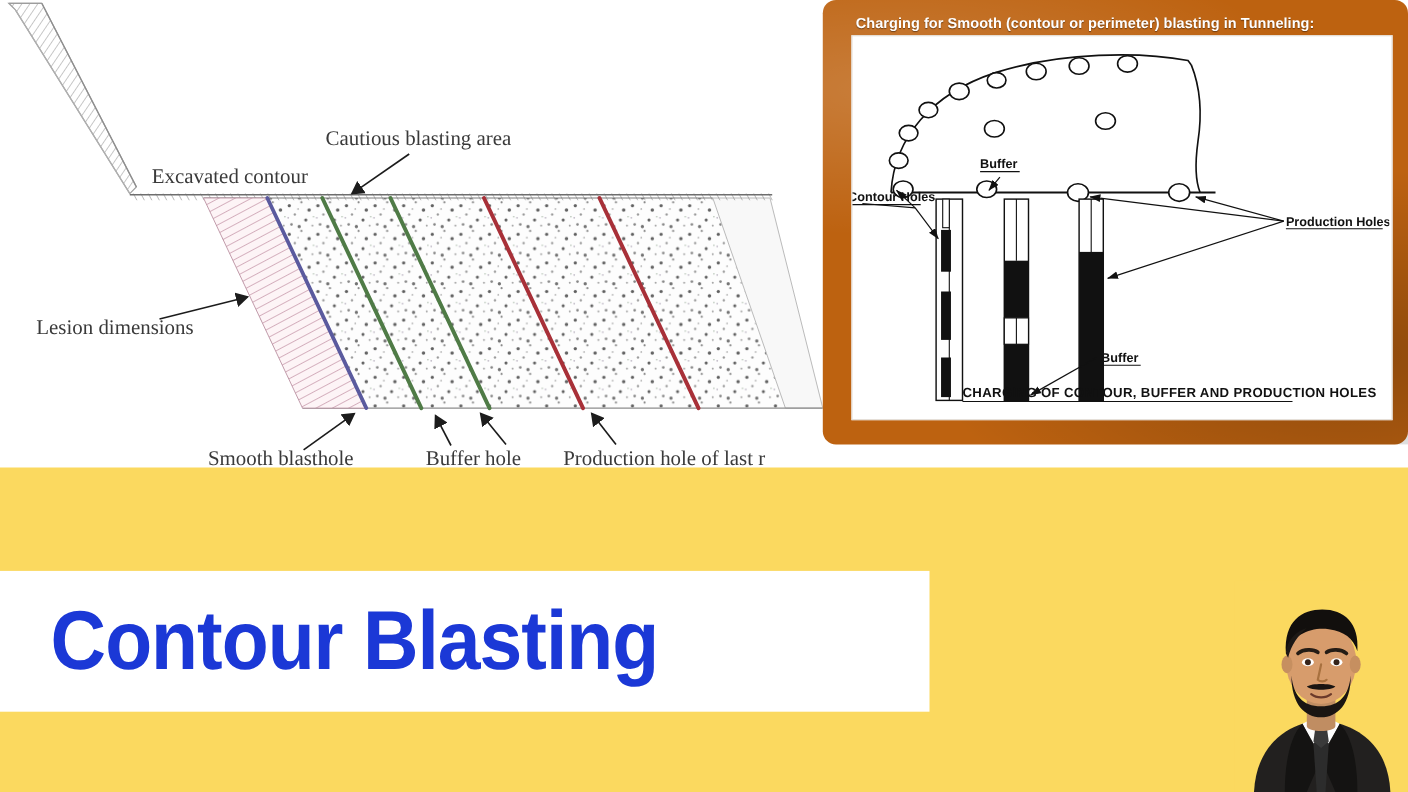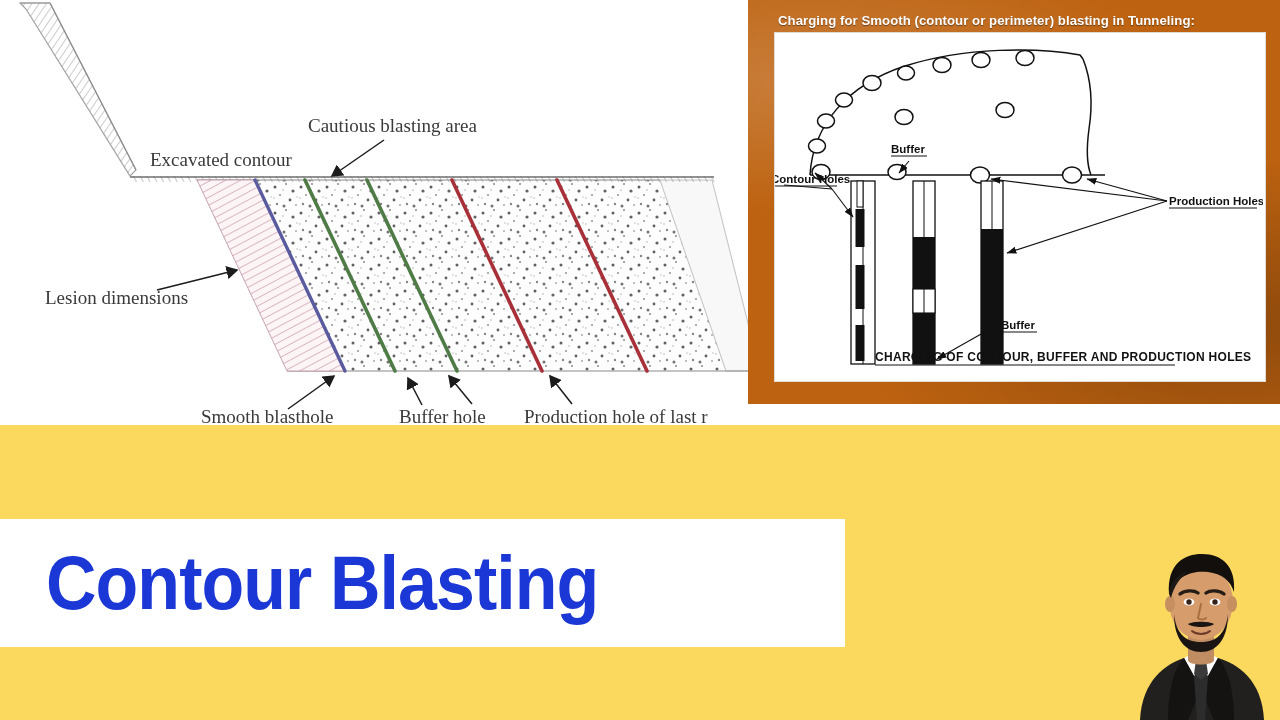--- a/index.html
+++ b/index.html
@@ -28,21 +28,20 @@
     width: 1280px; height: 425px;
     background: #ffffff;
   }
 
   
   #left-figure {
     position: absolute;
     left: 0; top: 0;
     width: 748px; height: 425px;
     background: #ffffff;
-    padding-left: 12px;
   }
   #left-figure svg { display:block; }
 
   .fig-label {
     font-family: "Liberation Serif", serif;
     fill: #3a3a3a;
   }
 
   
   #right-panel {
@@ -53,20 +52,21 @@
       linear-gradient(180deg,
         rgba(255,255,255,0.22) 0%,
         rgba(255,255,255,0.00) 14%,
         rgba(0,0,0,0.06) 38%,
         rgba(255,255,255,0.13) 53%,
         rgba(0,0,0,0.05) 72%,
         rgba(255,255,255,0.10) 86%,
         rgba(0,0,0,0.22) 100%),
       linear-gradient(100deg, #7a3b0d 0%, #a9520f 10%, #c4650f 26%, #cf7418 48%, #c06010 70%, #a94e0b 88%, #enum 100%);
     background-color: #bd6210;
+    border-radius: 12px;
   }
   #right-panel-inner-shadow {
     position:absolute; inset:0;
     background:
       radial-gradient(130% 60% at 12% 20%, rgba(255,255,255,0.18), rgba(255,255,255,0) 55%),
       radial-gradient(120% 70% at 90% 80%, rgba(0,0,0,0.25), rgba(0,0,0,0) 60%);
     pointer-events:none;
   }
   #rp-title {
     position: absolute;

